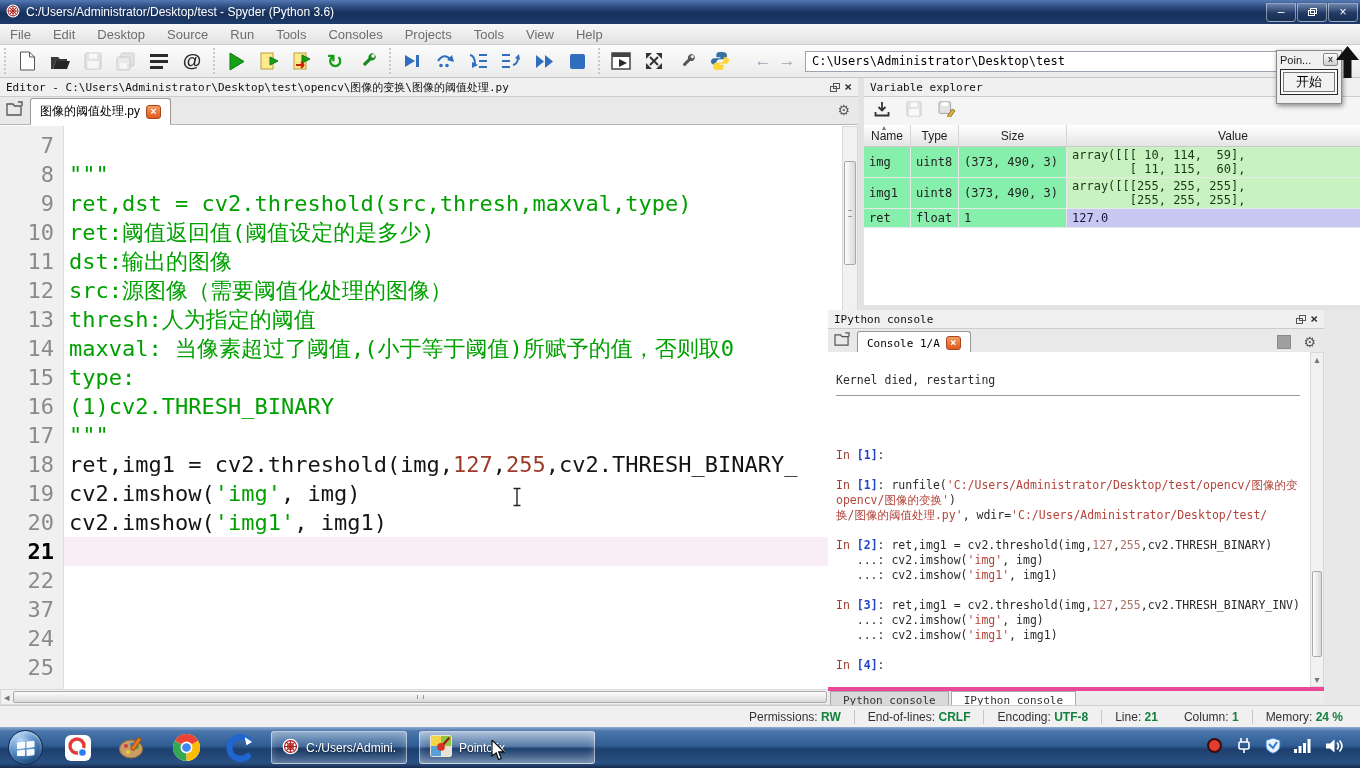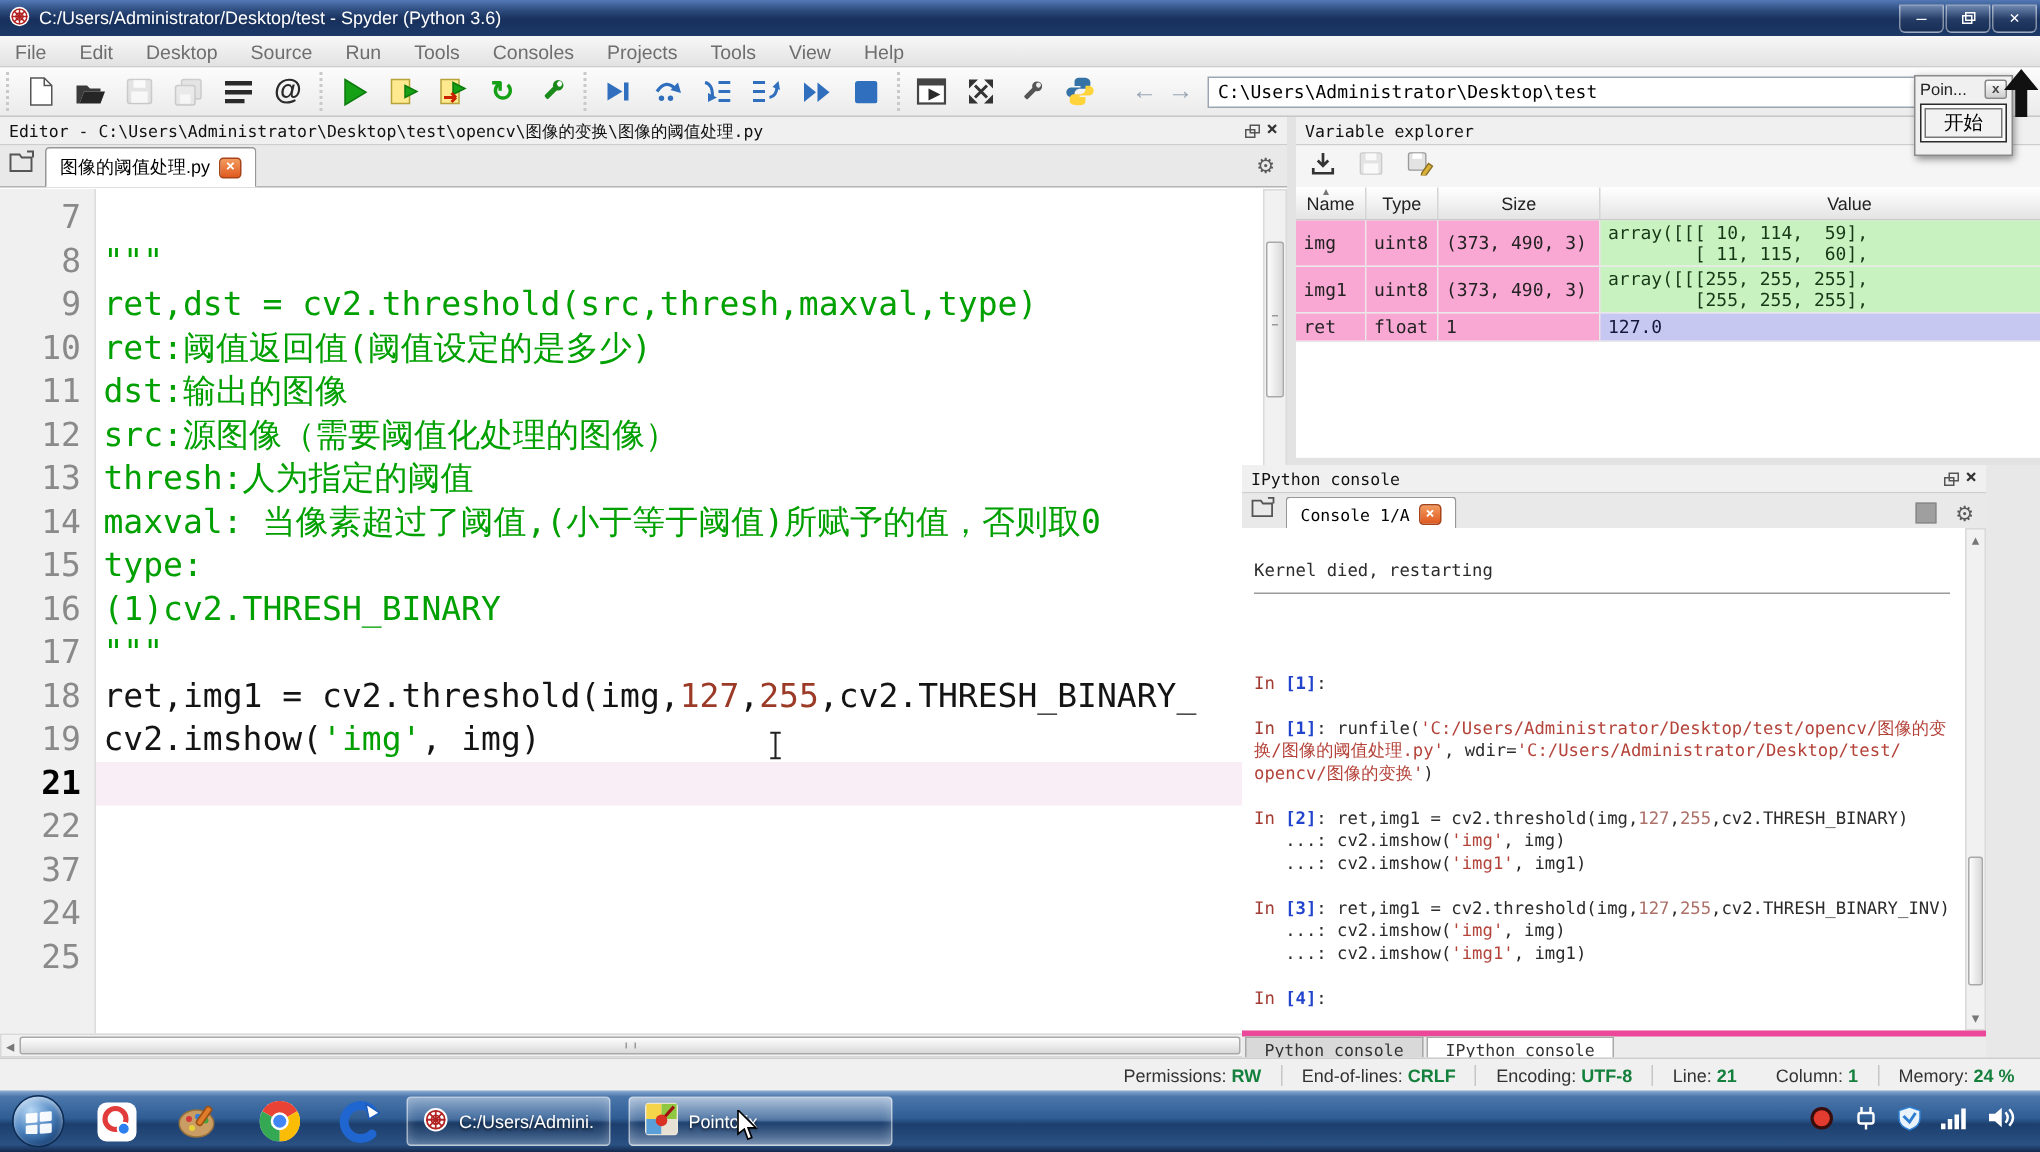--- a/index.html
+++ b/index.html
@@ -60,21 +60,21 @@
   #splith{position:absolute;left:864px;top:305px;width:496px;height:5px;background:#e3e3e3}
   
   #varexp{position:absolute;left:864px;top:78px;width:536px;height:227px;background:#fff}
   .vtoolbar{height:28px;background:#f5f5f5;display:flex;align-items:center;gap:16px;padding:0 10px}
   #vtable{position:absolute;left:0;right:0;top:47px;bottom:0;background:#fff;font:12px "DejaVu Sans Mono",monospace}
   #vhead{display:flex;height:22px;background:linear-gradient(#ffffff,#e4e4e4);border-bottom:1px solid #c9c9c9;font-family:"Liberation Sans",sans-serif;font-size:12px;color:#222}
   .vh{border-right:1px solid #d5d5d5;display:flex;align-items:center;justify-content:center;position:relative}
   .vh0{width:47px}.vh1{width:48px}.vh2{width:108px}.vh3{flex:1}
   .sort-caret{position:absolute;top:-2px;left:50%;margin-left:-5px;font-size:8px;color:#777}
   .vrow{display:flex;border-bottom:1px solid #e8e8e8}
-  .vc{padding:2px 5px;border-right:1px solid #e8e8e8;background:#f9a8d4;display:flex;align-items:center;color:#222}
+  .vc{padding:2px 5px;border-right:1px solid #e8e8e8;background:#86efac;display:flex;align-items:center;color:#222}
   .vval{flex:1;white-space:pre;line-height:14px;padding:1px 5px;color:#163816;display:flex;align-items:center}
   .vval.green{background:#c9f2c1}
   .vval.blue{background:#c6c8f2;color:#16163a}
   
   #console{position:absolute;left:828px;top:310px;width:496px;height:395px;background:#fff}
   #console-lines{position:absolute;left:0;top:42px;right:14px;bottom:18px;background:#fff;font:11.5px "DejaVu Sans Mono",monospace;line-height:15px;padding:6px 0 0 8px;overflow:hidden}
   .cline{white-space:pre;height:15px}
   .chr{height:15px;position:relative}
   .chr::after{content:"";position:absolute;left:0;right:10px;top:7px;border-top:1px solid #9a9a9a}
   .cs-in{color:#a33b32}.cs-b{color:#2244cc;font-weight:bold}.cs-t{color:#2b2b2b}.cs-r{color:#b4433a}.cs-n{color:#ab7068}
@@ -332,20 +332,21 @@
       <div class="line"><div class="gutter">10</div><div class="code"><span class="sg-g">ret:阈值返回值(阈值设定的是多少)</span></div></div>
       <div class="line"><div class="gutter">11</div><div class="code"><span class="sg-g">dst:输出的图像</span></div></div>
       <div class="line"><div class="gutter">12</div><div class="code"><span class="sg-g">src:源图像（需要阈值化处理的图像）</span></div></div>
       <div class="line"><div class="gutter">13</div><div class="code"><span class="sg-g">thresh:人为指定的阈值</span></div></div>
       <div class="line"><div class="gutter">14</div><div class="code"><span class="sg-g">maxval: 当像素超过了阈值,(小于等于阈值)所赋予的值，否则取0</span></div></div>
       <div class="line"><div class="gutter">15</div><div class="code"><span class="sg-g">type:</span></div></div>
       <div class="line"><div class="gutter">16</div><div class="code"><span class="sg-g">(1)cv2.THRESH_BINARY</span></div></div>
       <div class="line"><div class="gutter">17</div><div class="code"><span class="sg-g">"""</span></div></div>
       <div class="line"><div class="gutter">18</div><div class="code"><span class="sg-k">ret,img1 = cv2.threshold(img,</span><span class="sg-n">127</span><span class="sg-k">,</span><span class="sg-n">255</span><span class="sg-k">,cv2.THRESH_BINARY_</span></div></div>
       <div class="line"><div class="gutter">19</div><div class="code"><span class="sg-k">cv2.imshow(</span><span class="sg-s">'img'</span><span class="sg-k">, img)</span></div></div>
+      <div class="line"><div class="gutter">20</div><div class="code"><span class="sg-k">cv2.imshow(</span><span class="sg-s">'img1'</span><span class="sg-k">, img1)</span></div></div>
       <div class="line current"><div class="gutter">21</div><div class="code"></div></div>
       <div class="line"><div class="gutter">22</div><div class="code"></div></div>
       <div class="line"><div class="gutter">37</div><div class="code"></div></div>
       <div class="line"><div class="gutter">24</div><div class="code"></div></div>
       <div class="line"><div class="gutter">25</div><div class="code"></div></div>
     </div>
   <div id="ed-vscroll" class="sbtrack">
     <div id="ed-vthumb" class="sbthumb">
         <span class="grip-v"></span>
       </div>
@@ -460,22 +461,22 @@
   <div id="console-lines">
       <div class="cline"></div>
       <div class="cline"><span class="cs-t">Kernel died, restarting</span></div>
       <div class="chr"></div>
       <div class="cline"></div>
       <div class="cline"></div>
       <div class="cline"></div>
       <div class="cline"><span class="cs-in">In </span><span class="cs-b">[1]</span><span class="cs-t">:</span></div>
       <div class="cline"></div>
       <div class="cline"><span class="cs-in">In </span><span class="cs-b">[1]</span><span class="cs-t">: runfile(</span><span class="cs-r">'C:/Users/Administrator/Desktop/test/opencv/图像的变</span></div>
+      <div class="cline"><span class="cs-r">opencv/图像的变换'</span><span class="cs-t">)</span></div>
       <div class="cline"><span class="cs-r">换/图像的阈值处理.py'</span><span class="cs-t">, wdir=</span><span class="cs-r">'C:/Users/Administrator/Desktop/test/</span></div>
-      <div class="cline"><span class="cs-r">opencv/图像的变换'</span><span class="cs-t">)</span></div>
       <div class="cline"></div>
       <div class="cline"><span class="cs-in">In </span><span class="cs-b">[2]</span><span class="cs-t">: ret,img1 = cv2.threshold(img,</span><span class="cs-n">127</span><span class="cs-t">,</span><span class="cs-n">255</span><span class="cs-t">,cv2.THRESH_BINARY)</span></div>
       <div class="cline"><span class="cs-t">   ...: cv2.imshow(</span><span class="cs-r">'img'</span><span class="cs-t">, img)</span></div>
       <div class="cline"><span class="cs-t">   ...: cv2.imshow(</span><span class="cs-r">'img1'</span><span class="cs-t">, img1)</span></div>
       <div class="cline"></div>
       <div class="cline"><span class="cs-in">In </span><span class="cs-b">[3]</span><span class="cs-t">: ret,img1 = cv2.threshold(img,</span><span class="cs-n">127</span><span class="cs-t">,</span><span class="cs-n">255</span><span class="cs-t">,cv2.THRESH_BINARY_INV)</span></div>
       <div class="cline"><span class="cs-t">   ...: cv2.imshow(</span><span class="cs-r">'img'</span><span class="cs-t">, img)</span></div>
       <div class="cline"><span class="cs-t">   ...: cv2.imshow(</span><span class="cs-r">'img1'</span><span class="cs-t">, img1)</span></div>
       <div class="cline"></div>
       <div class="cline"><span class="cs-in">In </span><span class="cs-b">[4]</span><span class="cs-t">:</span></div>

